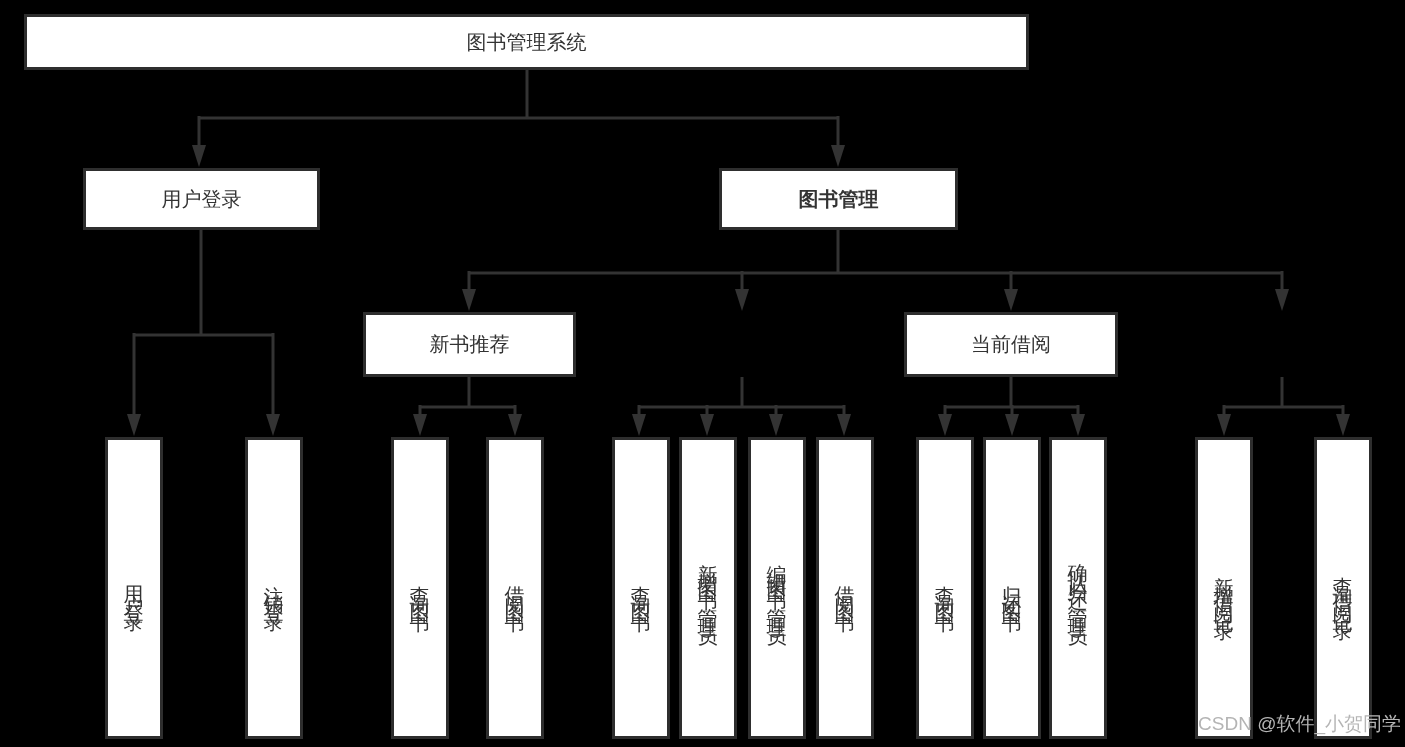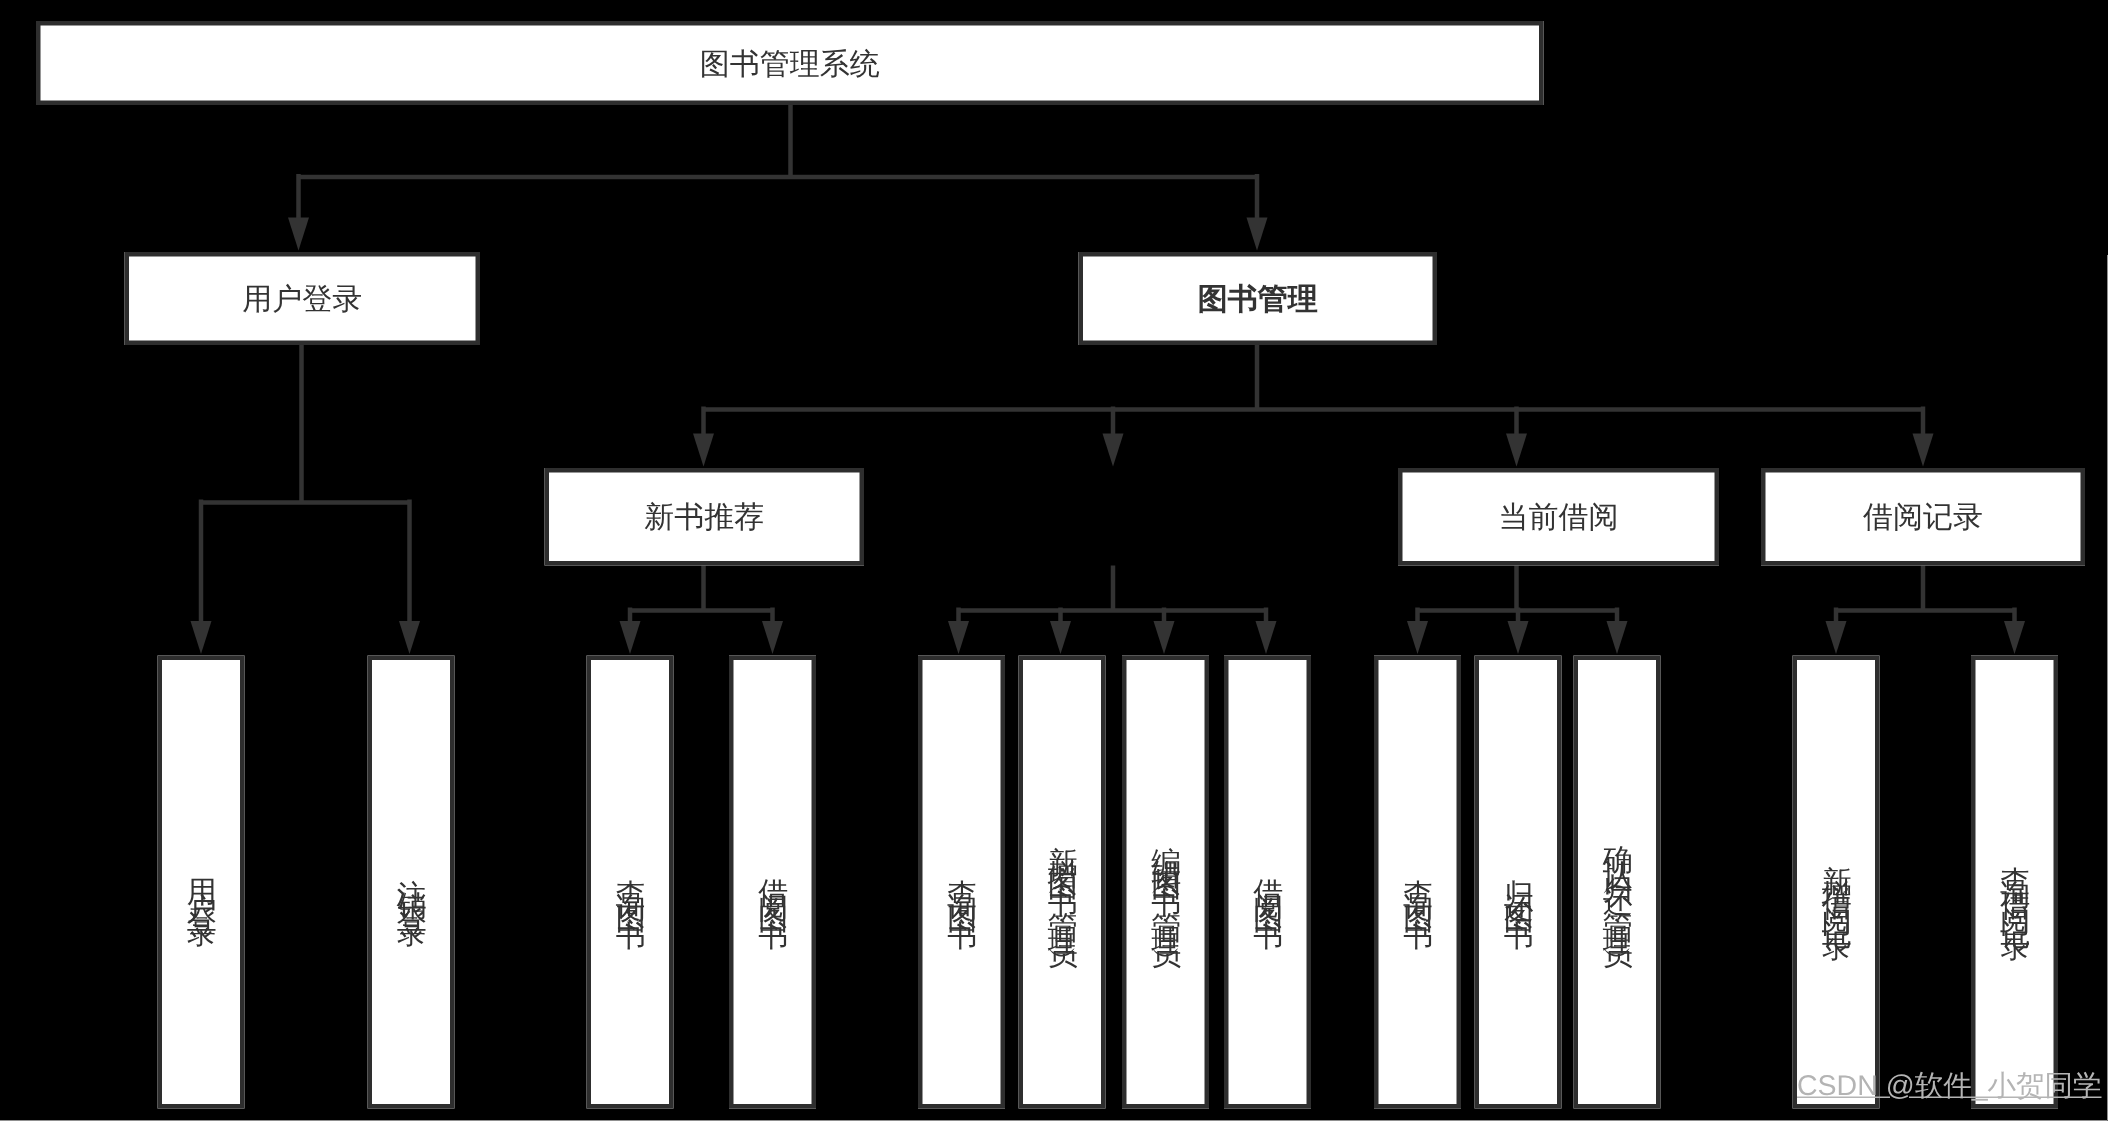--- a/index.html
+++ b/index.html
@@ -37,21 +37,20 @@
     line-height: 1;
   }
   .watermark {
     position: absolute;
     right: 4px;
     bottom: 10px;
     color: #b4b4b4;
     font-size: 19px;
     z-index: 5;
     white-space: nowrap;
-    text-decoration: underline;
   }
 </style>
 </head>
 <body>
 
 <div class="stage">
 
   <svg class="wires" viewBox="0 0 1405 747" xmlns="http://www.w3.org/2000/svg">
     <g stroke="#333333" stroke-width="3" fill="none">
 
@@ -103,25 +102,22 @@
   <div class="node" style="left:83px; top:168px; width:237px; height:62px;">
     <span>用户登录</span>
   </div>
   <div class="node" style="left:719px; top:168px; width:239px; height:62px;font-weight:bold;">
     <span>图书管理</span>
   </div>
 
   <div class="node" style="left:363px; top:312px; width:213px; height:65px;">
     <span>新书推荐</span>
   </div>
-  <div class="node" style="left:932px; top:312px; width:214px; height:65px;text-align:right;">
+  <div class="node" style="left:904px; top:312px; width:214px; height:65px;text-align:right;">
     <span>当前借阅</span>
-  </div>
-  <div class="node" style="left:1174px; top:312px; width:216px; height:65px;">
-    <span>借阅记录</span>
   </div>
 
   <div class="node v" style="left:105px; top:437px; width:58px; height:302px;">
     <span>用户登录</span>
   </div>
   <div class="node v" style="left:245px; top:437px; width:58px; height:302px;">
     <span>注销登录</span>
   </div>
 
   <div class="node v" style="left:391px; top:437px; width:58px; height:302px;">

